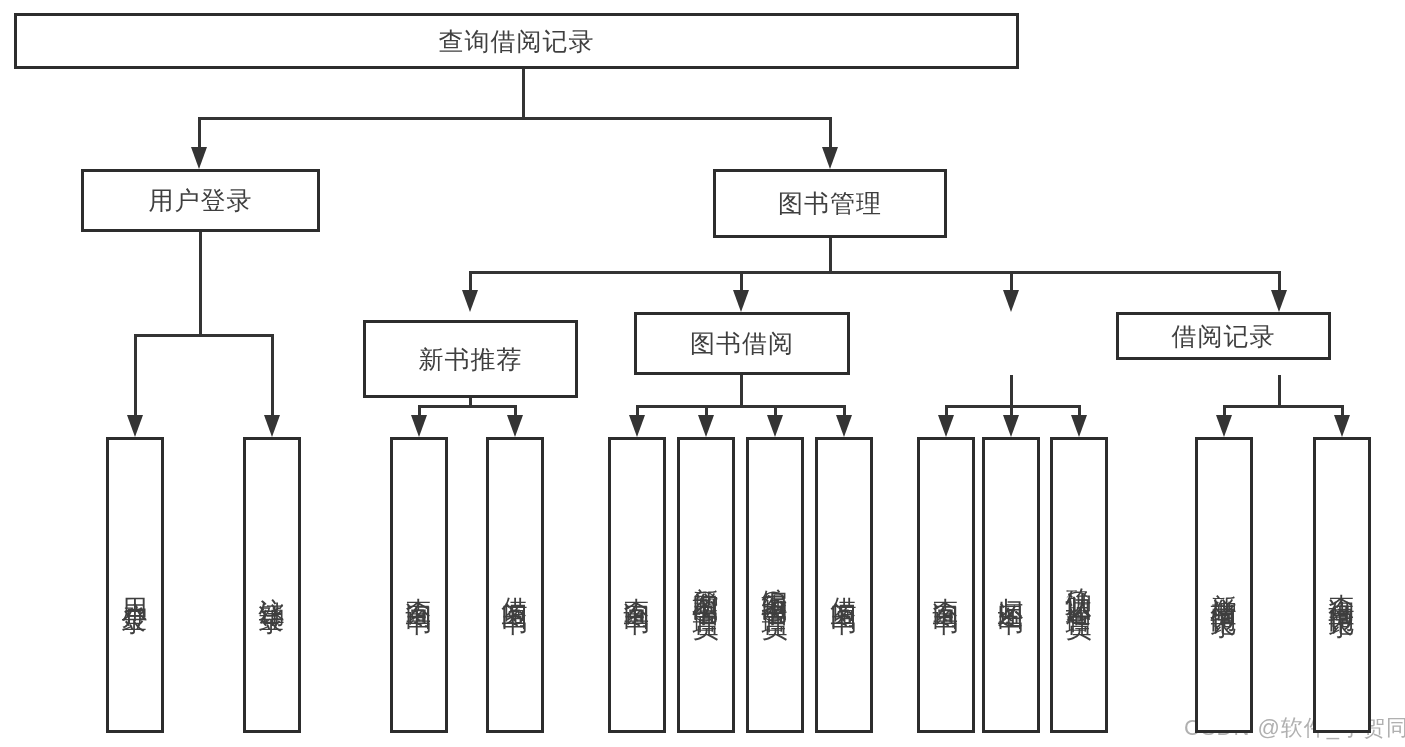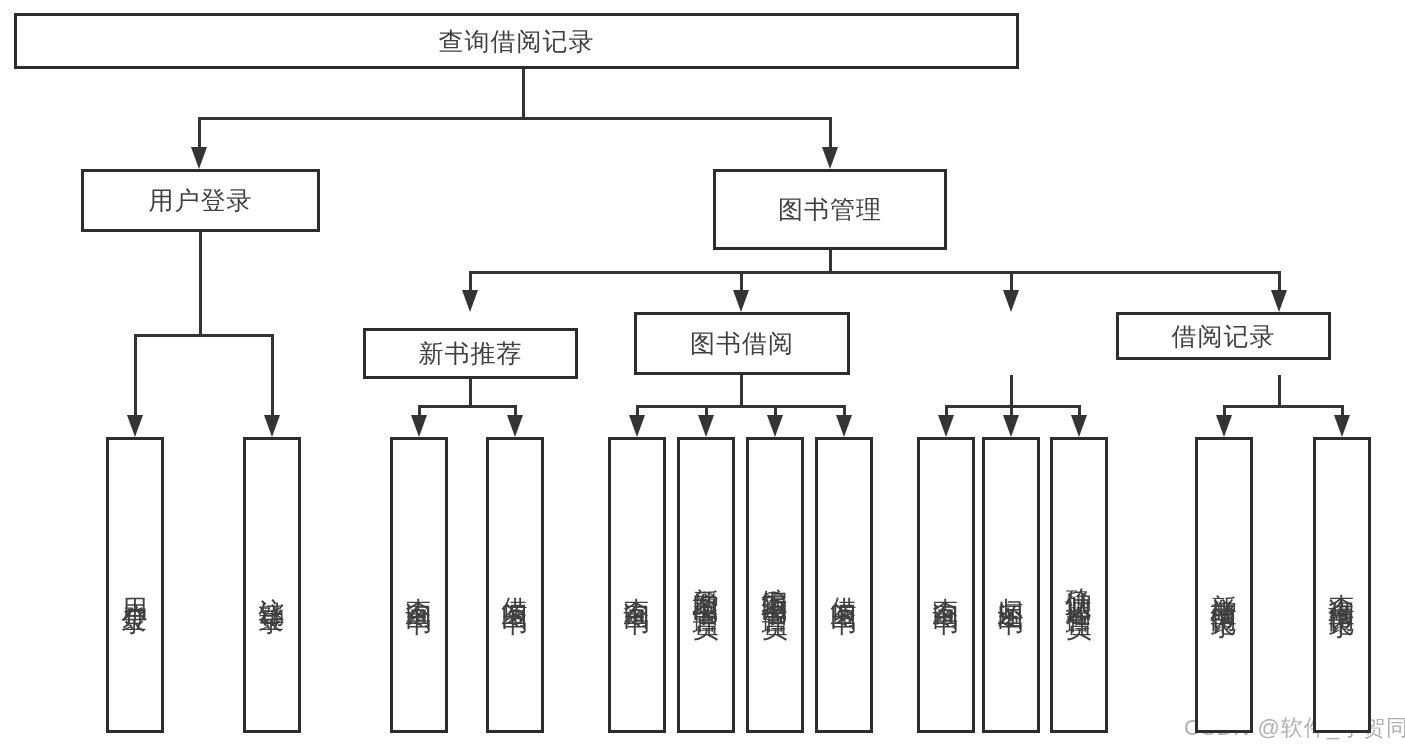--- a/index.html
+++ b/index.html
@@ -119,30 +119,30 @@
     <div class="arrow" style="left: 1003px; top: 415px;"></div>
     <div class="arrow" style="left: 1071px; top: 415px;"></div>
     <div class="arrow" style="left: 1216px; top: 415px;"></div>
     <div class="arrow" style="left: 1334px; top: 415px;"></div>
     <div class="node h" style="left: 14px; top: 13px; width: 1005px; height: 56px;">
       <span>查询借阅记录</span>
     </div>
     <div class="node h" style="left: 81px; top: 169px; width: 239px; height: 63px;">
       <span>用户登录</span>
     </div>
-    <div class="node h" style="left: 713px; top: 169px; width: 234px; height: 81px;">
+    <div class="node h" style="left: 713px; top: 169px; width: 234px; height: 69px;">
       <span>图书管理</span>
     </div>
     <div class="node v" style="left: 106px; top: 437px; width: 58px; height: 296px;">
       <span>用户登录</span>
     </div>
     <div class="node v" style="left: 243px; top: 437px; width: 58px; height: 296px;">
       <span>注销登录</span>
     </div>
-    <div class="node h" style="left: 363px; top: 328px; width: 215px; height: 51px; text-align: center;">
+    <div class="node h" style="left: 363px; top: 320px; width: 215px; height: 78px; text-align: center;">
       <span>新书推荐</span>
     </div>
     <div class="node h" style="left: 634px; top: 312px; width: 216px; height: 63px;">
       <span>图书借阅</span>
     </div>
     <div class="node h" style="left: 1116px; top: 312px; width: 215px; height: 48px;">
       <span>借阅记录</span>
     </div>
     <div class="node v" style="left: 390px; top: 437px; width: 58px; height: 296px;">
       <span>查询图书</span>

